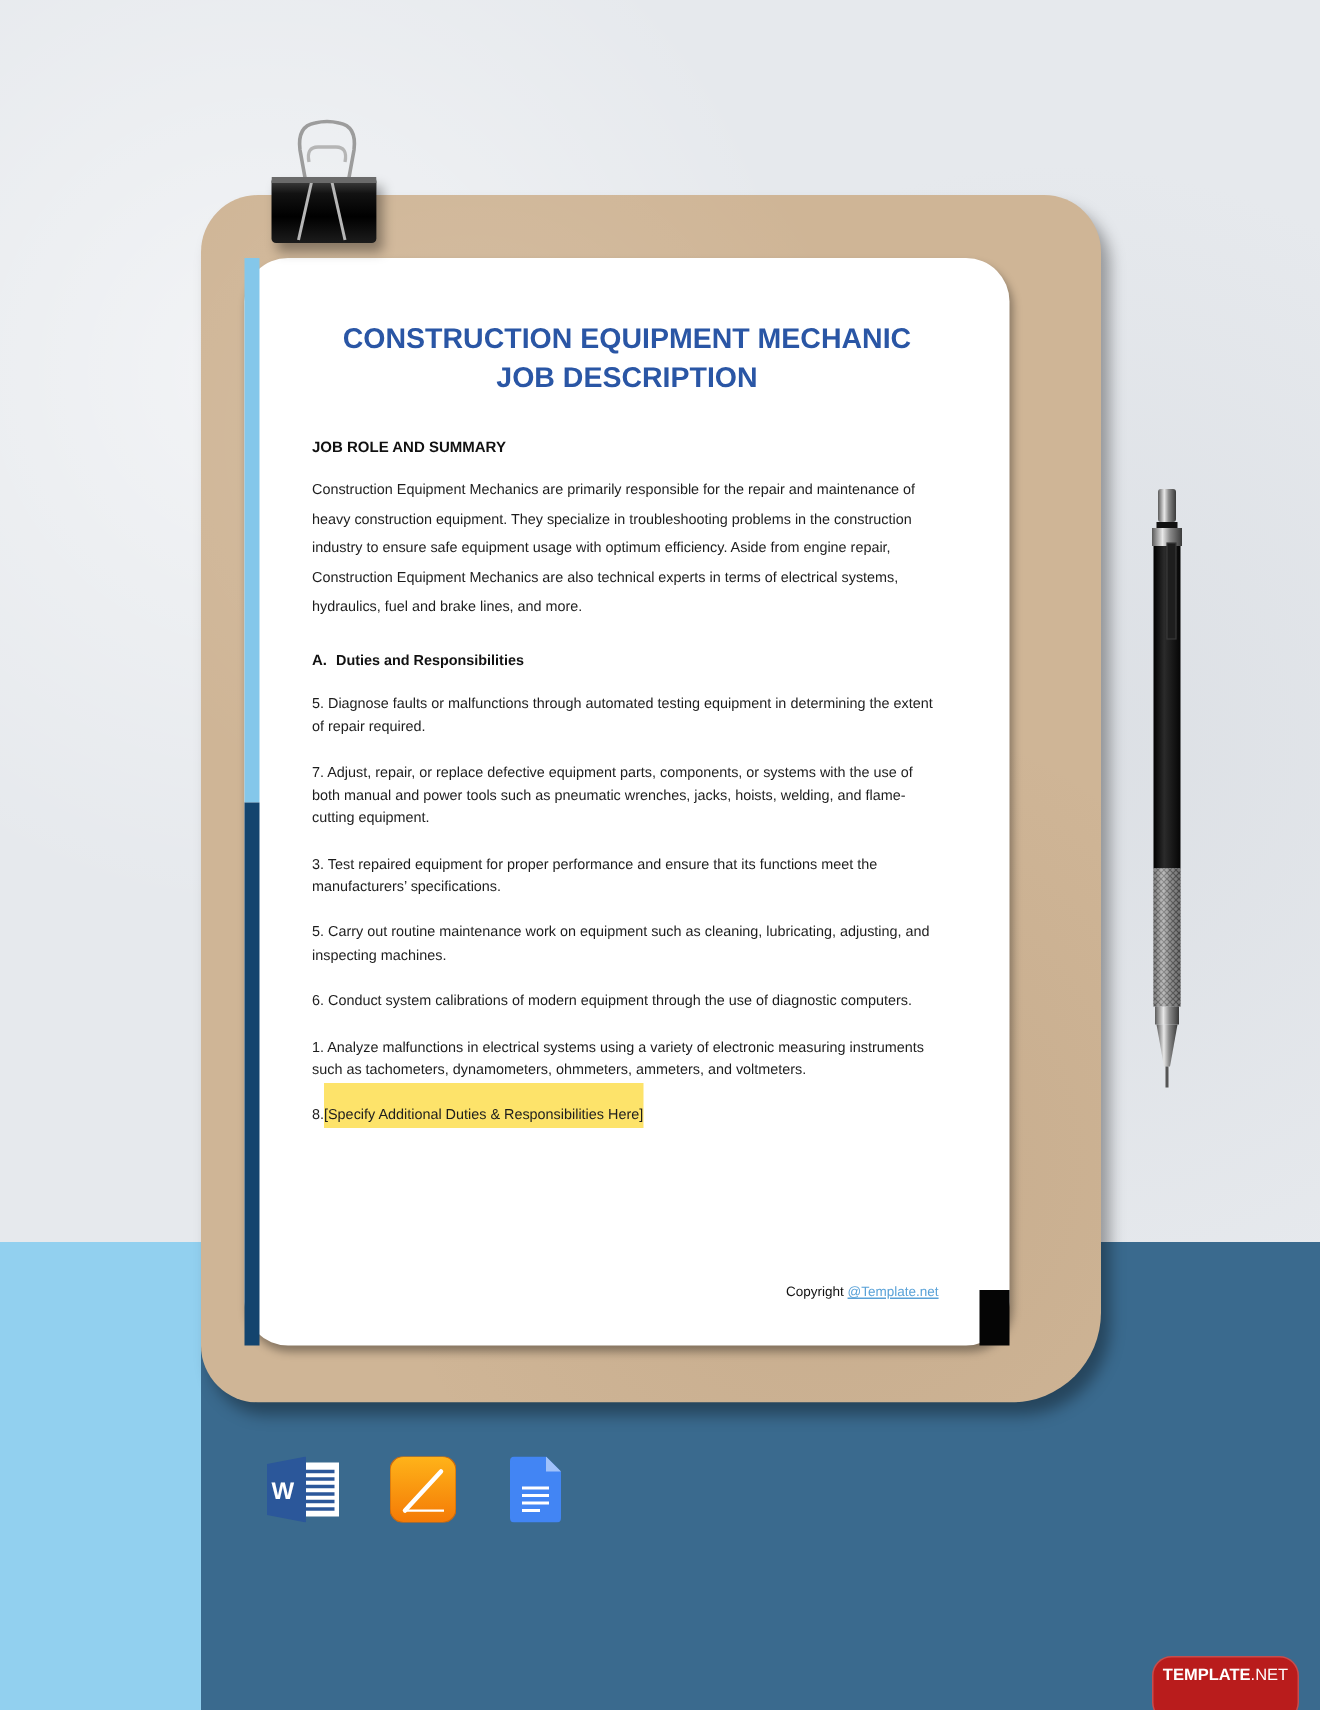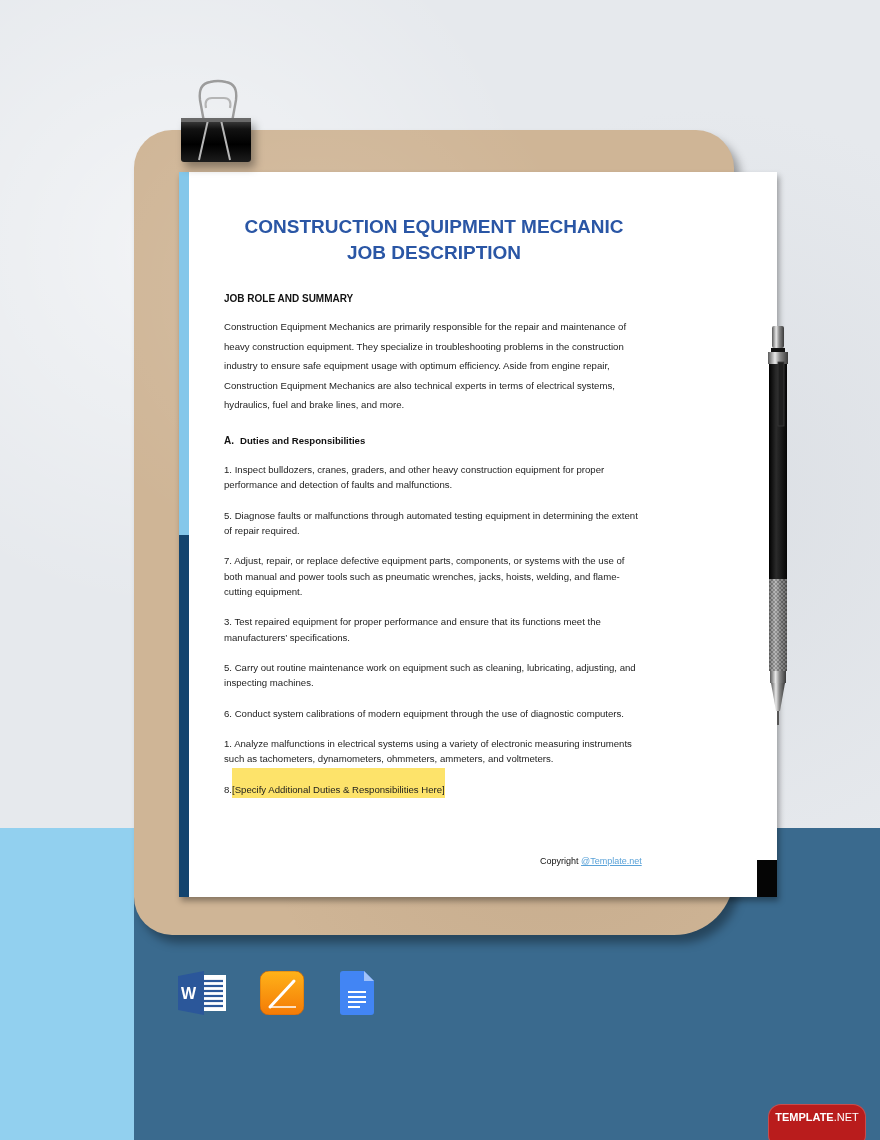--- a/index.html
+++ b/index.html
@@ -33,23 +33,24 @@
     border-radius: 38px 38px 60px 38px;
     box-shadow: 6px 8px 10px rgba(0,0,0,0.35);
   }
   .clip {
     position: absolute; left: 181px; top: 118px; width: 70px; height: 44px;
     background: linear-gradient(#4a4a4a 0, #121212 25%, #000 60%, #1c1c1c 100%);
     border-radius: 3px;
     box-shadow: 4px 6px 8px rgba(0,0,0,0.35);
   }
   .paper {
-    position: absolute; left: 179px; top: 172px; width: 598px; height: 725px;
+    position: absolute; left: 163px; top: 172px; width: 510px; height: 725px;
     background: #fff;
     box-shadow: 2px 4px 6px rgba(0,0,0,0.35);
+    border-radius: 29px;
   }
   .stripe-light {
     position: absolute; left: 0; top: 0; width: 10px; height: 363px; background: #84c7ea;
   }
   .stripe-dark {
     position: absolute; left: 0; top: 363px; width: 10px; height: 362px; background: #13446e;
   }
   .corner-block {
     position: absolute; right: 0; bottom: 0; width: 20px; height: 37px; background: #050505;
   }
@@ -111,21 +112,20 @@
   </div>
 
   <div class="section-head">JOB ROLE AND SUMMARY</div>
   <div class="summary">Construction Equipment Mechanics are primarily responsible for the repair and maintenance of heavy construction equipment. They specialize in troubleshooting problems in the construction industry to ensure safe equipment usage with optimum efficiency. Aside from engine repair, Construction Equipment Mechanics are also technical experts in terms of electrical systems, hydraulics, fuel and brake lines, and more.</div>
 
   <div class="duties-head">
     <span class="letter">A.</span><span>Duties and Responsibilities</span>
   </div>
 
   <div class="duties">
-    <div class="duty">1. Inspect bulldozers, cranes, graders, and other heavy construction equipment for proper performance and detection of faults and malfunctions.</div>
     <div class="duty">5. Diagnose faults or malfunctions through automated testing equipment in determining the extent of repair required.</div>
     <div class="duty">7. Adjust, repair, or replace defective equipment parts, components, or systems with the use of both manual and power tools such as pneumatic wrenches, jacks, hoists, welding, and flame-cutting equipment.</div>
     <div class="duty">3. Test repaired equipment for proper performance and ensure that its functions meet the manufacturers’ specifications.</div>
     <div class="duty">5. Carry out routine maintenance work on equipment such as cleaning, lubricating, adjusting, and inspecting machines.</div>
     <div class="duty">6. Conduct system calibrations of modern equipment through the use of diagnostic computers.</div>
     <div class="duty">1. Analyze malfunctions in electrical systems using a variety of electronic measuring instruments such as tachometers, dynamometers, ohmmeters, ammeters, and voltmeters.</div>
     <div class="duty duty-8">
       <span>8.</span><span class="highlight">[Specify Additional Duties &amp; Responsibilities Here]</span>
     </div>
   </div>

